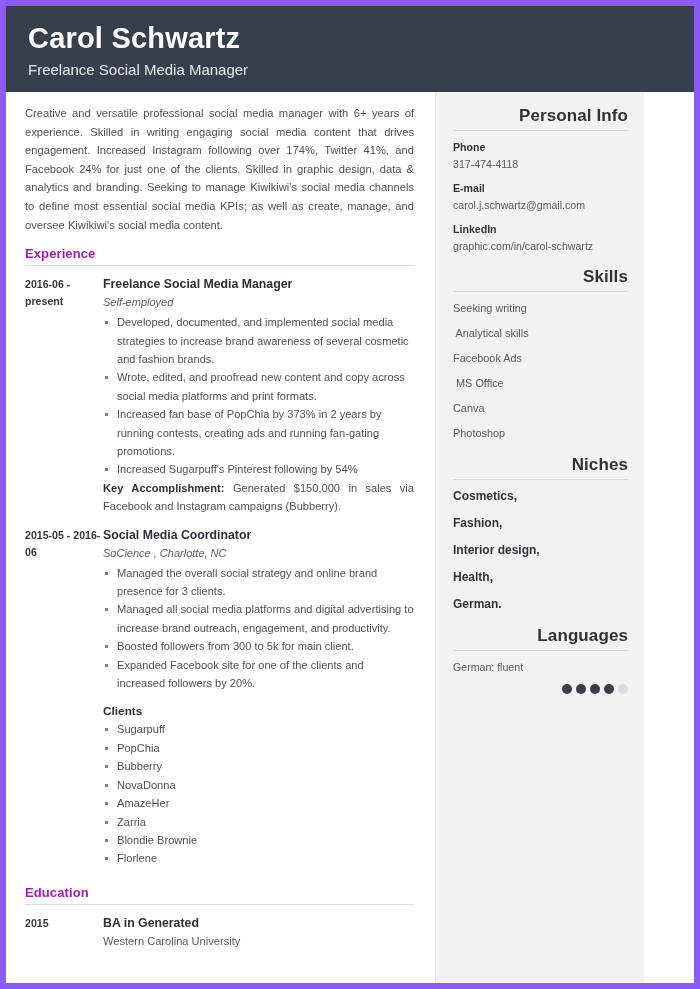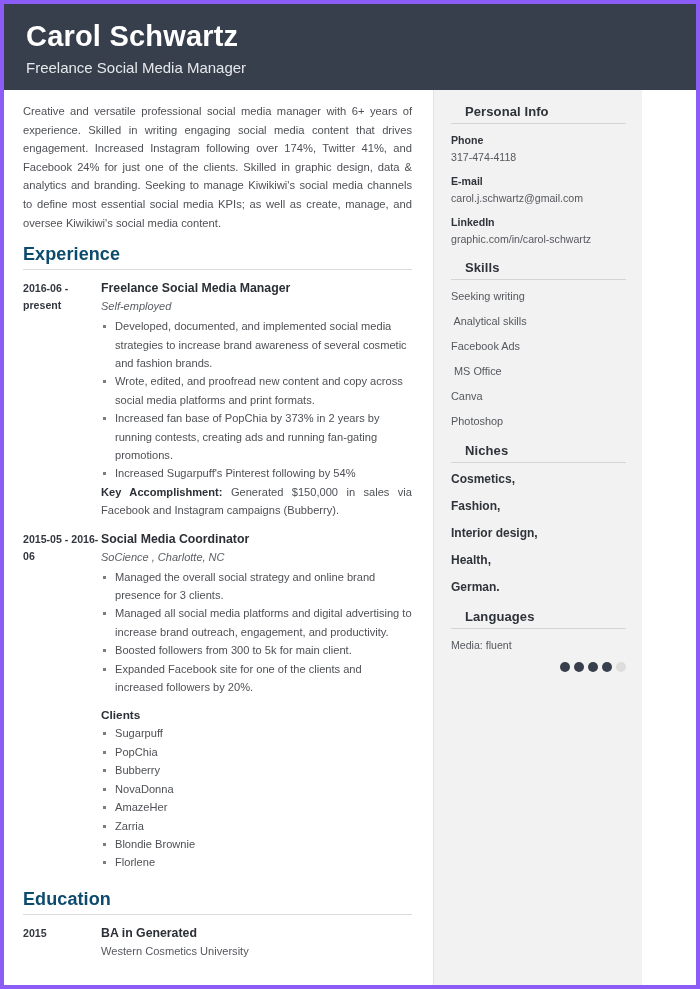--- a/index.html
+++ b/index.html
@@ -10,21 +10,21 @@
   body {
     font-family: "Liberation Sans", sans-serif;
     width: 700px; height: 989px;
     overflow: hidden;
     -webkit-font-smoothing: antialiased;
   }
   .page {
     position: relative;
     width: 700px; height: 989px;
     background: #ffffff;
-    border: 4px solid #8b5cf6;
+    border: 6px solid #8b5cf6;
     overflow: hidden;
   }
 
   
   .header {
     background: #373e4c;
     height: 86px;
     padding: 14px 22px 0 22px;
   }
   .hdr-name {
@@ -65,23 +65,23 @@
   .summary {
     font-size: 11.2px;
     line-height: 18.6px;
     color: #4e5055;
     text-align: justify;
     margin: 0 0 12px 0;
   }
 
   
   .sec-head {
-    font-size: 18px;
-    font-weight: bold;
-    color: #0c4a6e;
+    font-size: 13px;
+    font-weight: bold;
+    color: #a21caf;
     margin: 12px 0 0 0;
     padding-bottom: 4px;
     letter-spacing: 0.1px;
   }
   .sec-rule {
     height: 1px;
     background: #dcdcdc;
     margin: 0 0 9px 0;
   }
 
@@ -153,26 +153,27 @@
   
   .edu-school {
     font-size: 11.1px;
     color: #55585e;
     line-height: 17px;
     margin: 1px 0 0 0;
   }
 
   
   .side-head {
-    font-size: 13px;
+    font-size: 17px;
     font-weight: bold;
     color: #2e3239;
     margin: 0 0 0 14px;
     padding-bottom: 4px;
     letter-spacing: 0.1px;
+    text-align: right;
   }
   .side-rule {
     height: 1px;
     background: #d5d5d5;
     margin-bottom: 8px;
   }
   .side-block { margin-bottom: 13px; }
   .info-label {
     font-size: 10.6px;
     font-weight: bold;
@@ -279,21 +280,21 @@
         </div>
       </div>
 
       <div class="sec-head" style="margin-top:17px;">Education</div>
       <div class="sec-rule"></div>
 
       <div class="entry">
         <div class="entry-dates">2015</div>
         <div class="entry-body">
           <div class="job-title">BA in Generated</div>
-          <div class="edu-school">Western Cosmetics University</div>
+          <div class="edu-school">Western Carolina University</div>
         </div>
       </div>
 
     </div>
 
     <div class="side-col">
 
       <div class="side-block">
         <div class="side-head">Personal Info</div>
         <div class="side-rule"></div>
@@ -325,21 +326,21 @@
         <div class="niche-item">Cosmetics,</div>
         <div class="niche-item">Fashion,</div>
         <div class="niche-item">Interior design,</div>
         <div class="niche-item">Health,</div>
         <div class="niche-item">German.</div>
       </div>
 
       <div class="side-block">
         <div class="side-head">Languages</div>
         <div class="side-rule"></div>
-        <div class="lang-row">Media: fluent</div>
+        <div class="lang-row">German: fluent</div>
         <div class="dots">
           <span class="dot on"></span>
           <span class="dot on"></span>
           <span class="dot on"></span>
           <span class="dot on"></span>
           <span class="dot"></span>
         </div>
       </div>
 
     </div>

